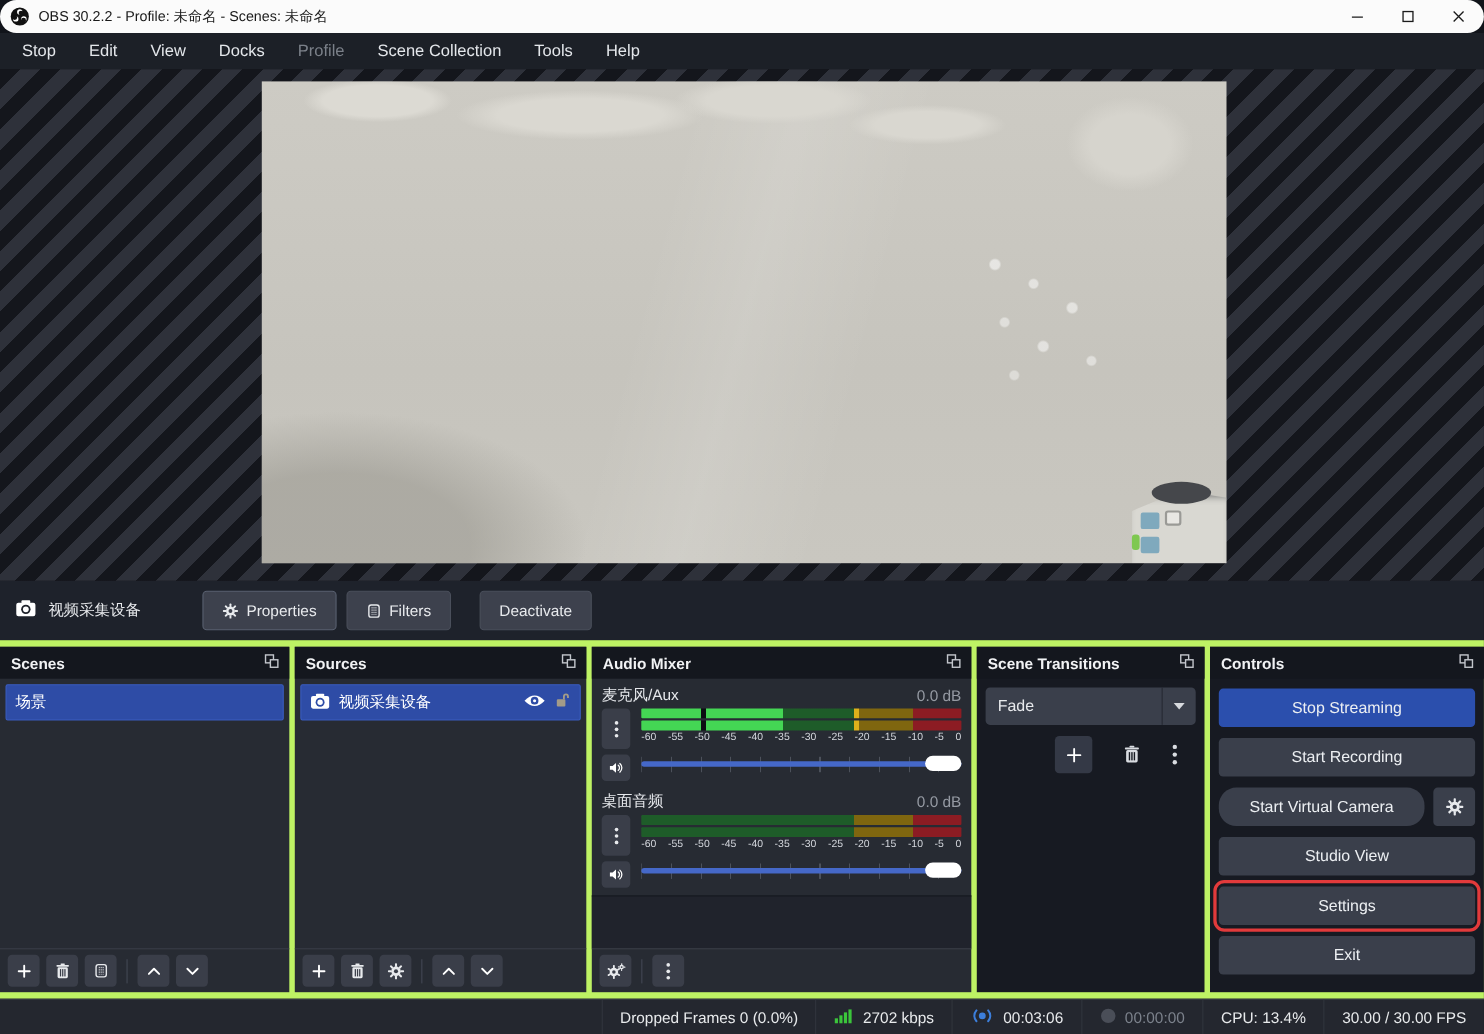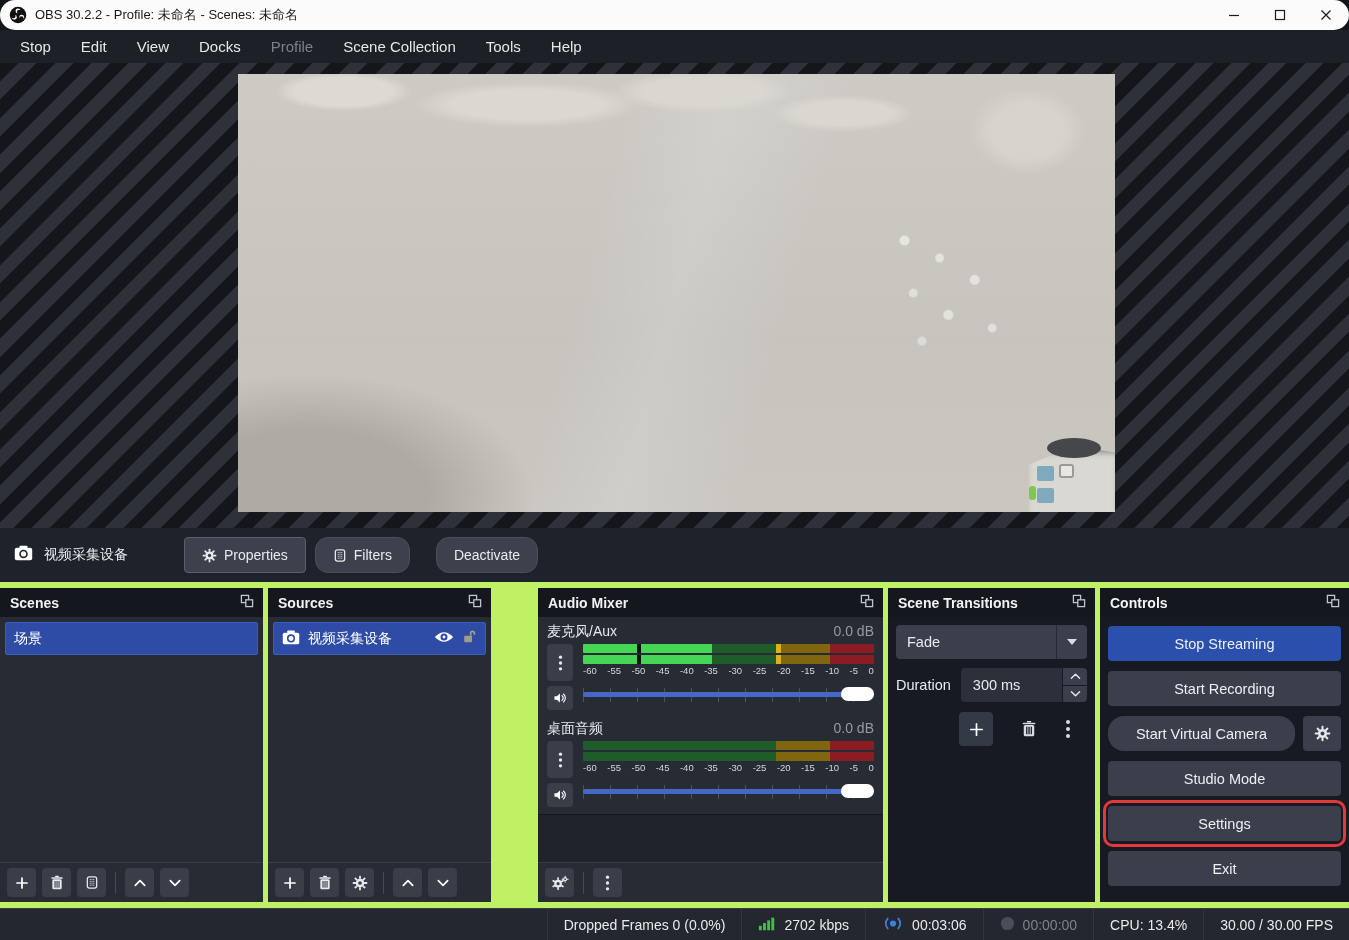--- a/index.html
+++ b/index.html
@@ -52,49 +52,49 @@
   .cable { position:absolute; left:58px; top:22px; width:95px; height:95px; border:11px solid #2e2f31;
            border-radius:50%; border-top-color:transparent; border-left-color:transparent; transform:rotate(18deg); }
 
   
   .source-toolbar { position:absolute; left:0; top:528px; width:1349px; height:54px; background:#1e222b;
                     display:flex; align-items:center; padding:0 14px; }
   .src-label { color:#e8eaed; font-size:14px; margin-left:11px; }
   .tb-btn { height:36px; background:#3d414d; border:1px solid #4a4f5b; border-radius:4px; color:#e8eaed;
             font-size:14px; display:flex; align-items:center; gap:7px; padding:0 17px; }
   .tb-btn.first { margin-left:56px; border-color:#596070; }
-  .tb-btn + .tb-btn { margin-left:9px;border-radius:13px; }
+  .tb-btn + .tb-btn { margin-left:9px; }
   .tb-btn.gap { margin-left:26px; }
 
   
   .docks { position:absolute; left:0; top:582px; width:1349px; height:326px; background:#bef264; }
   .panel { position:absolute; top:6px; height:314px; background:#272b33; display:flex; flex-direction:column; }
   .panel-header { height:29px; background:#14171e; color:#f1f2f4; font-size:14px; font-weight:bold;
                   display:flex; align-items:center; padding:0 8px 0 10px; flex:none; }
   .panel-header .spacer { flex:1; }
   .p-scenes { left:0; width:263px; }
-  .p-sources { left:268px; width:223px; }
+  .p-sources { left:268px; width:265px; }
   .p-audio { left:538px; width:345px; }
   .p-trans { left:888px; width:207px; background:#171a22; }
   .p-controls { left:1100px; width:249px; background:#171a22; }
 
   .list { flex:1; padding:5px; }
   .scene-row { height:33px; background:#2e4ca6; border:1px solid #3a5cbf; border-radius:2px; color:#fff;
                font-size:14px; display:flex; align-items:center; padding:0 8px; }
   .source-row { height:33px; background:#2e4ca6; border:1px solid #3a5cbf; border-radius:2px; color:#fff;
                 font-size:14px; display:flex; align-items:center; gap:8px; padding:0 8px; }
   .source-row .lbl { flex:1; }
   .dock-toolbar { height:40px; border-top:1px solid #383c46; display:flex; align-items:center; padding:0 7px; gap:6px; flex:none; }
   .sq-btn { width:29px; height:29px; background:#3a3e49; border-radius:4px; display:flex; align-items:center; justify-content:center; flex:none; }
   .v-sep { width:1px; height:22px; background:#434854; margin:0 3px; flex:none; }
 
   
   .mixer-channels { padding-top:3px; flex:none; }
   .chan { padding:3px 9px 7px 9px; }
-  .chan-head { display:flex; align-items:flex-start; margin-bottom:3px; }
+  .chan-head { display:flex; align-items:center; margin-bottom:3px; }
   .chan-name { color:#e6e8ec; font-size:14px; flex:1; }
   .chan-db { color:#959aa3; font-size:14px; }
   .chan-grid { display:grid; grid-template-columns:28px 1fr; column-gap:8px; row-gap:5px; }
   .kebab-btn { width:26px; height:37px; background:#3a3e49; border-radius:4px; display:flex; align-items:center; justify-content:center; }
   .spk-btn { width:26px; height:24px; background:#3a3e49; border-radius:4px; display:flex; align-items:center; justify-content:center; }
   .meter-bar { height:9px; border-radius:1px; }
   .meter-bar + .meter-bar { margin-top:2px; }
   .ticks { display:flex; justify-content:space-between; margin-top:1px; height:11px; }
   .tick { color:#d4d7dd; font-size:9.5px; line-height:11px; }
   .slider { position:relative; height:18px;
@@ -551,38 +551,20 @@
       <div class="trans-body">
         <div class="fade-select">
           <span class="lbl">Fade</span>
           <span class="div"></span>
           <span class="caret">
             <svg width="12" height="8" viewBox="0 0 12 8">
                 <path d="M1 1 L6 7 L11 1 Z" fill="#d7dade"></path>
               </svg>
           </span>
         </div>
-        <div class="duration-row">
-          <span class="lbl">Duration</span>
-          <div class="spin-field">
-            <span class="spin-val">300 ms</span>
-            <div class="spins">
-              <div class="spin-btn up">
-                <svg width="11" height="8" viewBox="0 0 24 16">
-                    <path d="M3 13 L12 4 L21 13" fill="none" stroke="#e8eaed" stroke-width="3" stroke-linecap="round" stroke-linejoin="round"></path>
-                  </svg>
-              </div>
-              <div class="spin-btn dn">
-                <svg width="11" height="8" viewBox="0 0 24 16">
-                    <path d="M3 3 L12 12 L21 3" fill="none" stroke="#e8eaed" stroke-width="3" stroke-linecap="round" stroke-linejoin="round"></path>
-                  </svg>
-              </div>
-            </div>
-          </div>
-        </div>
         <div class="tr-btns">
           <div class="plus-btn">
             <svg width="17" height="17" viewBox="0 0 24 24">
                 <path d="M12 4 v16 M4 12 h16" stroke="#fff" stroke-width="2.4" stroke-linecap="round"></path>
               </svg>
           </div>
           <div class="flat-btn">
             <svg width="18" height="18" viewBox="0 0 24 24">
                 <g fill="#d9dce1">
                   <rect x="5" y="6.5" width="14" height="15" rx="2"></rect>
@@ -638,21 +620,21 @@
                   <rect x="10.6" y="1" width="2.8" height="5" rx="1" transform="rotate(180 12 12)"></rect>
                   <rect x="10.6" y="1" width="2.8" height="5" rx="1" transform="rotate(225 12 12)"></rect>
                   <rect x="10.6" y="1" width="2.8" height="5" rx="1" transform="rotate(270 12 12)"></rect>
                   <rect x="10.6" y="1" width="2.8" height="5" rx="1" transform="rotate(315 12 12)"></rect>
                 </g>
                 <circle cx="12" cy="12" r="2.8" fill="#3a3f4b"></circle>
               </svg>
           </div>
         </div>
         <div class="ctl-gap"></div>
-        <button class="ctl-btn">Studio Mode</button>
+        <button class="ctl-btn">Studio View</button>
         <div class="ctl-gap"></div>
         <div class="settings-wrap">
           <button class="ctl-btn">Settings</button>
           <div class="annotation"></div>
         </div>
         <div class="ctl-gap"></div>
         <button class="ctl-btn">Exit</button>
       </div>
     </div>
 

